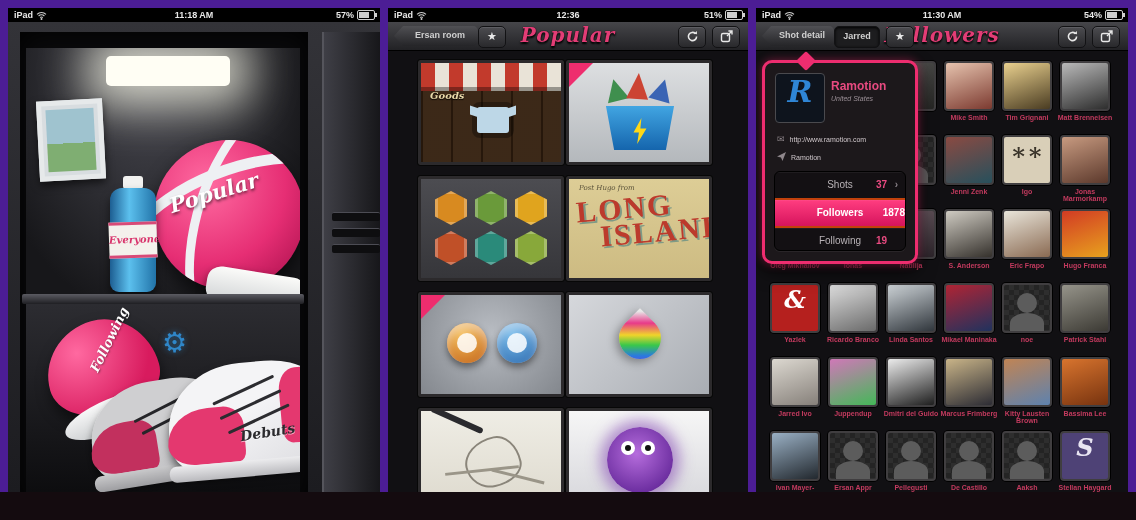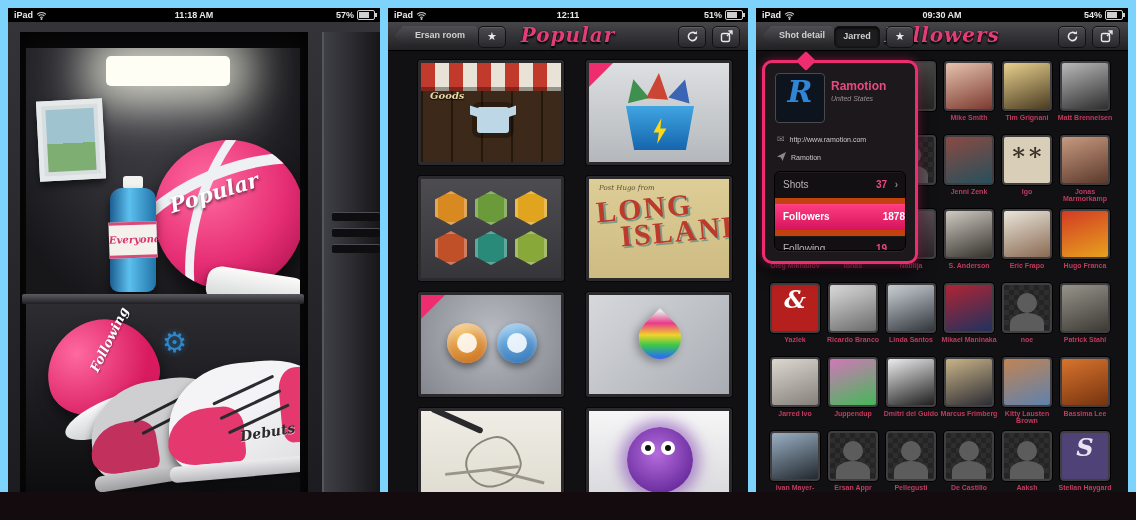--- a/index.html
+++ b/index.html
@@ -1,16 +1,16 @@
 <!DOCTYPE html>
 <html><head>
 <meta charset="utf-8">
 <style>
   html,body{margin:0;padding:0;background:#140b0f;}
-  #stage{position:relative;width:1136px;height:492px;background:#7dd3fc;overflow:hidden;
+  #stage{position:relative;width:1136px;height:492px;background:#4c1d95;overflow:hidden;
          font-family:"Liberation Sans",sans-serif;}
   .panel{position:absolute;top:8px;height:504px;background:#111013;overflow:hidden;}
   #panel-locker{left:8px;width:372px;}
   #panel-popular{left:388px;width:360px;}
   #panel-followers{left:756px;width:372px;}
 
   
   .statusbar{position:absolute;left:0;top:0;right:0;height:14px;background:#000;
     color:#e8e8e8;font-size:9px;font-weight:bold;line-height:14px;}
   .statusbar .sb-left{position:absolute;left:6px;display:flex;gap:3px;align-items:center;height:14px;}
@@ -98,21 +98,21 @@
   .shoe .sole{position:absolute;left:-3px;right:-3px;bottom:-6px;height:16px;background:linear-gradient(#ececee,#b9b9bd);
     border-radius:8px 10px 8px 8px;}
   .shoe .lace{position:absolute;width:40%;height:3px;background:#2c2c30;border-radius:2px;}
   .shoe1{left:142px;top:58px;width:168px;height:108px;transform:rotate(-5deg);z-index:2;}
   .shoe2{left:64px;top:76px;width:146px;height:96px;transform:rotate(-9deg);filter:brightness(.85);}
   .dlbl{position:absolute;left:214px;top:120px;transform:rotate(-9deg);z-index:3;
     font:bold italic 14px "DejaVu Serif",serif;color:#2b2b2e;text-shadow:0 1px 0 rgba(255,255,255,.6);}
 
   
   .shots-grid{position:absolute;left:0;top:42px;right:0;bottom:0;display:grid;
-    grid-template-columns:140px 140px;gap:11px 28px;padding:10px 0 0 30px;}
+    grid-template-columns:140px 140px;gap:11px 8px;padding:10px 0 0 30px;}
   .tile{position:relative;width:140px;height:99px;background:#101010;border:3px solid #2c2a2c;
     outline:1px solid #070707;border-radius:2px;overflow:hidden;cursor:pointer;}
   .shot{position:absolute;inset:0;overflow:hidden;}
   .ribbon{position:absolute;left:0;top:0;width:0;height:0;z-index:4;
     border-top:24px solid #ee2d6e;border-right:24px solid transparent;}
   
   .s-goods{background:#34200f;
     background-image:repeating-linear-gradient(90deg,rgba(0,0,0,.28) 0 2px,rgba(255,255,255,.04) 2px 30px);}
   .s-goods .awning{position:absolute;top:0;left:0;right:0;height:24px;
     background:repeating-linear-gradient(90deg,#c23a2c 0 14px,#e9e3d7 14px 28px);
@@ -205,21 +205,21 @@
     border:1px solid #4a4a4e;border-radius:4px;text-align:center;line-height:46px;
     font:bold italic 30px "DejaVu Serif",serif;color:#2f86d6;}
   .pname{position:absolute;left:66px;top:16px;font-size:12px;font-weight:bold;color:#e84a80;}
   .psub{position:absolute;left:66px;top:32px;font-size:7px;color:#9a8f96;font-style:italic;}
   .prow{position:absolute;left:12px;height:12px;font-size:7px;color:#cfc7cb;display:flex;gap:5px;align-items:center;cursor:pointer;}
   .prow .pic{color:#8f878c;font-size:9px;}
   .pr1{top:70px;} .pr2{top:88px;}
   .pstats{position:absolute;left:9px;right:9px;top:108px;height:78px;background:#131013;
     border:1px solid #000;border-radius:6px;box-shadow:0 1px 0 rgba(255,255,255,.06);overflow:hidden;}
   .srow{position:relative;height:26px;line-height:26px;padding:0 8px;font-size:10px;color:#b8b2b6;
-    border-bottom:6px solid #c2410c;box-shadow:inset 0 1px 0 rgba(255,255,255,.05);cursor:pointer;}
+    border-bottom:2px solid #c2410c;box-shadow:inset 0 1px 0 rgba(255,255,255,.05);cursor:pointer;text-align:center;}
   .srow .sval{position:absolute;right:18px;color:#e84a80;font-weight:bold;}
   .srow .schev{position:absolute;right:7px;color:#8a8288;font-weight:bold;}
   .srow.hl{background:linear-gradient(#ff3d80,#d6145c);color:#fff;font-weight:bold;}
   .srow.hl .sval{color:#fff;right:0;}
 </style>
 </head>
 <body>
 
 <div id="stage">
 
@@ -294,21 +294,21 @@
 
   <div class="panel" id="panel-popular">
     <div class="statusbar">
       <span class="sb-left">
         <span>iPad</span>
         <svg width="11" height="9" viewBox="0 0 11 9">
             <path d="M1 3.4a6.4 6.4 0 0 1 9 0M2.6 5a4.1 4.1 0 0 1 5.8 0M4.2 6.6a1.8 1.8 0 0 1 2.6 0" stroke="#cfcfcf" stroke-width="1.1" fill="none"></path>
             <circle cx="5.5" cy="8" r="1" fill="#cfcfcf"></circle>
           </svg>
       </span>
-      <span class="sb-time">12:11</span>
+      <span class="sb-time">12:36</span>
       <span class="sb-right">
         <span>51%</span>
         <span class="batt">
             <i></i>
             <b></b>
           </span>
       </span>
     </div>
     <div class="navbar">
       <div class="nav-title">Popular</div>
@@ -400,21 +400,21 @@
 
   <div class="panel" id="panel-followers">
     <div class="statusbar">
       <span class="sb-left">
         <span>iPad</span>
         <svg width="11" height="9" viewBox="0 0 11 9">
             <path d="M1 3.4a6.4 6.4 0 0 1 9 0M2.6 5a4.1 4.1 0 0 1 5.8 0M4.2 6.6a1.8 1.8 0 0 1 2.6 0" stroke="#cfcfcf" stroke-width="1.1" fill="none"></path>
             <circle cx="5.5" cy="8" r="1" fill="#cfcfcf"></circle>
           </svg>
       </span>
-      <span class="sb-time">09:30 AM</span>
+      <span class="sb-time">11:30 AM</span>
       <span class="sb-right">
         <span>54%</span>
         <span class="batt">
             <i></i>
             <b></b>
           </span>
       </span>
     </div>
     <div class="navbar">
       <div class="nav-title">Followers</div>

